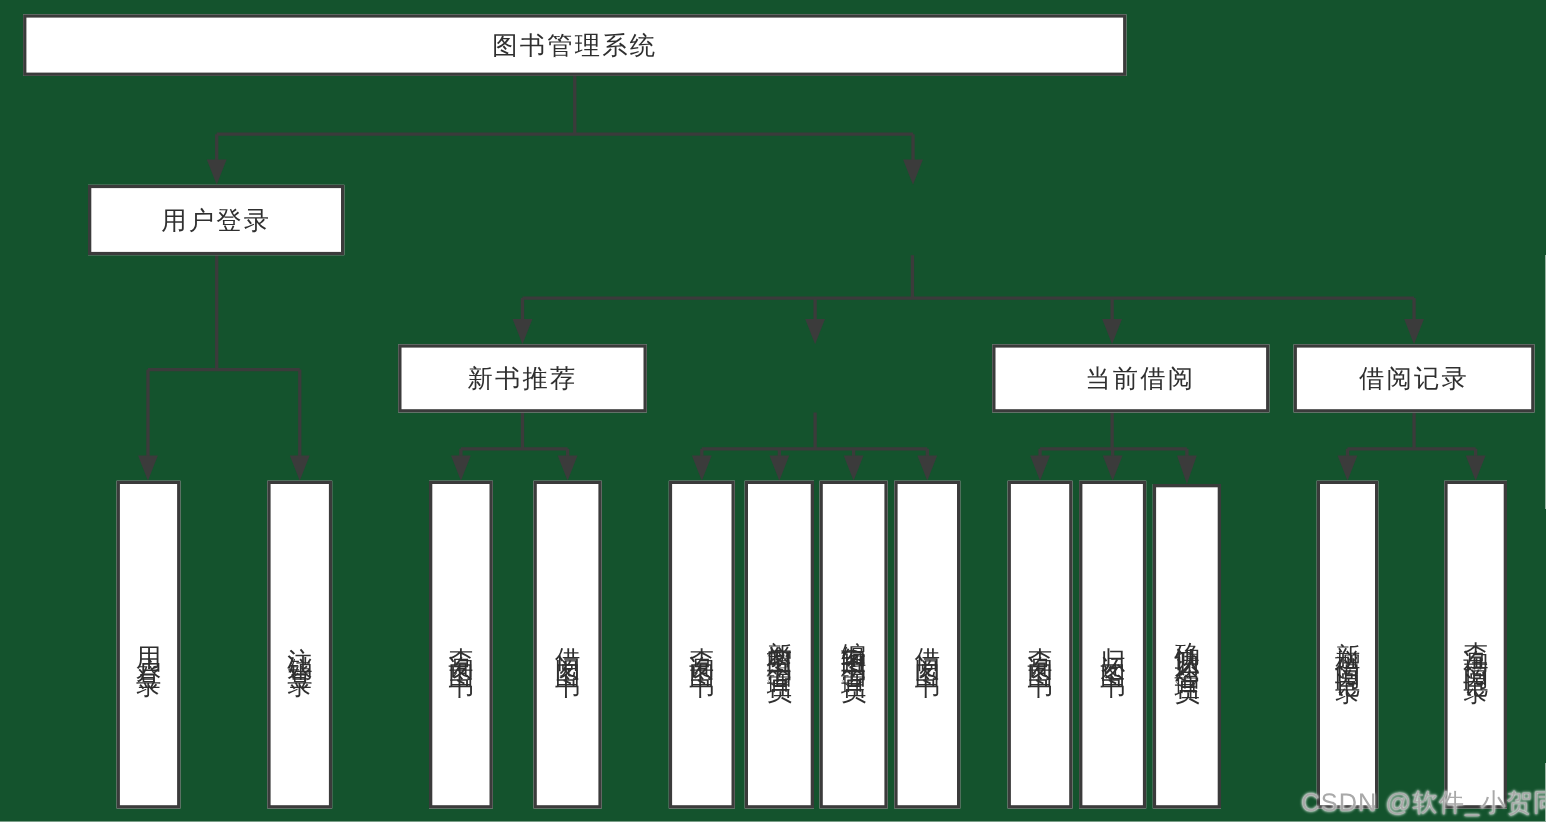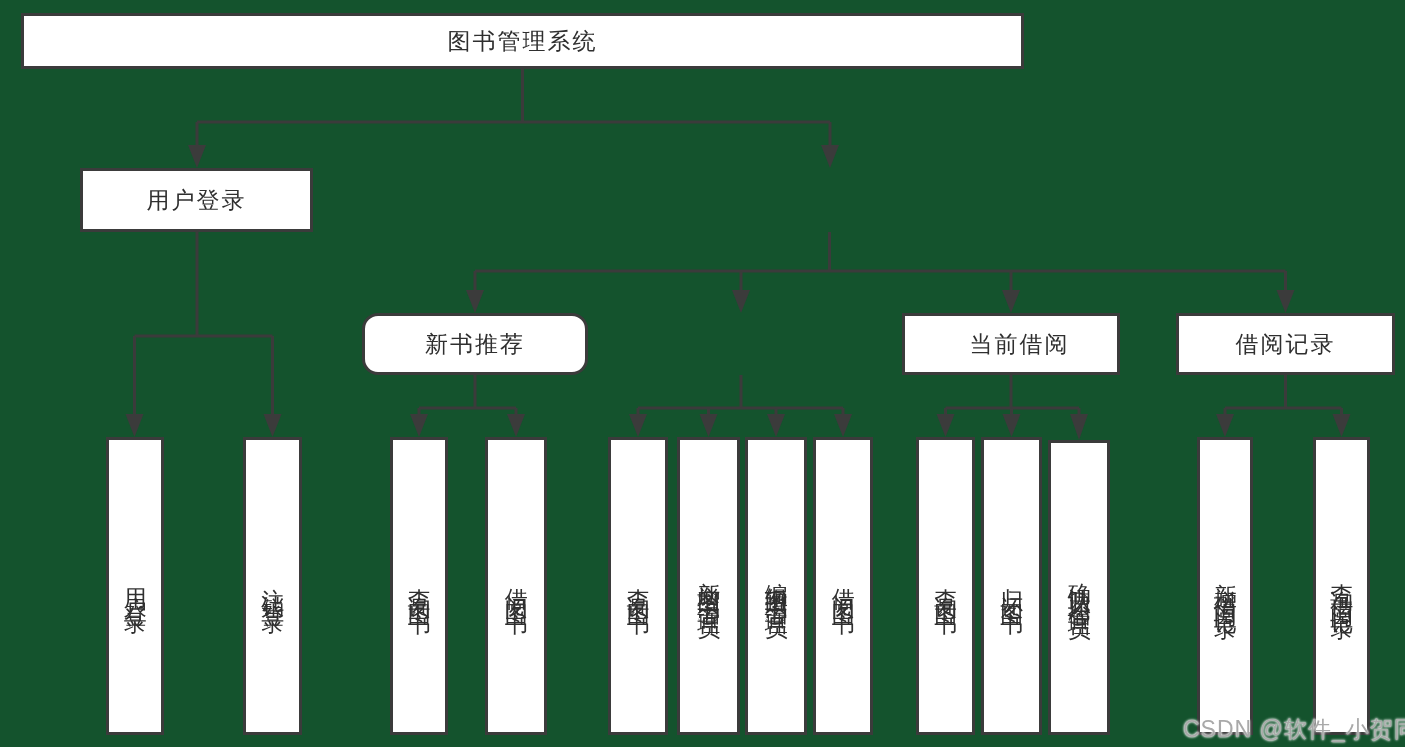--- a/index.html
+++ b/index.html
@@ -116,24 +116,24 @@
   </svg>
 
   <div class="node" style="left:21px;top:13px;width:1003px;height:56px;">
     <span class="hlabel">图书管理系统</span>
   </div>
 
   <div class="node" style="left:80px;top:168px;width:233px;height:64px;">
     <span class="hlabel">用户登录</span>
   </div>
 
-  <div class="node" style="left:362px;top:313px;width:226px;height:62px;border-radius:16px;">
+  <div class="node" style="left:362px;top:313px;width:226px;height:62px;">
     <span class="hlabel">新书推荐</span>
   </div>
-  <div class="node" style="left:902px;top:313px;width:218px;height:62px;padding-left:17px;">
+  <div class="node" style="left:902px;top:313px;width:252px;height:62px;padding-left:17px;">
     <span class="hlabel">当前借阅</span>
   </div>
   <div class="node" style="left:1176px;top:313px;width:219px;height:62px;">
     <span class="hlabel">借阅记录</span>
   </div>
 
   <div class="node" style="left:106px;top:437px;width:58px;height:298px;">
     <span class="vtext">用户登录</span>
   </div>
   <div class="node" style="left:243px;top:437px;width:59px;height:298px;">

